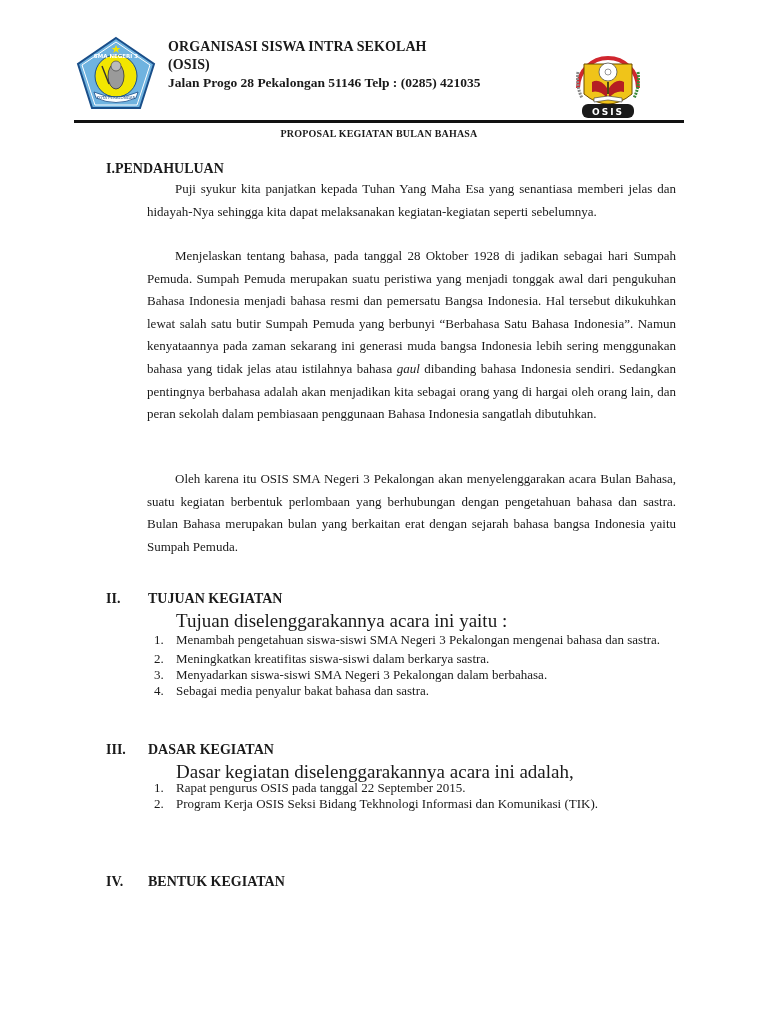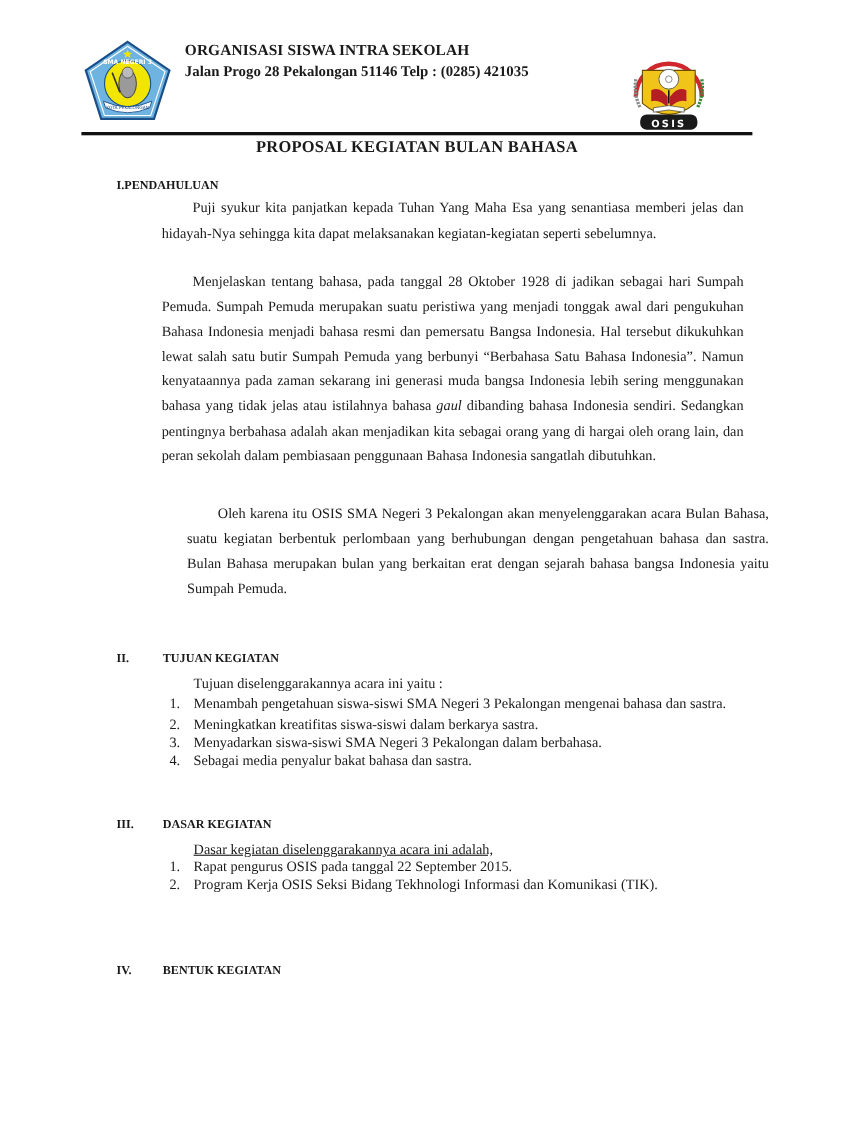--- a/index.html
+++ b/index.html
@@ -10,32 +10,32 @@
   
   .letterhead { position: absolute; left: 76px; top: 36px; width: 610px; height: 76px; }
   .logo-left { position: absolute; left: 0; top: 0; width: 80px; height: 74px; }
   .logo-right { position: absolute; left: 494px; top: 6px; width: 76px; height: 80px; }
   .lh-text { position: absolute; left: 92px; top: 2px; width: 400px; }
   .lh-line { font-size: 14px; line-height: 18px; font-weight: bold; letter-spacing: 0.1px; }
   .lh-addr { font-size: 13.5px; line-height: 18px; font-weight: bold; }
   .rule { position: absolute; left: 74px; top: 120px; width: 610px; height: 3px; background: #111; }
 
   .doc-title { position: absolute; left: 74px; top: 124px; width: 610px; text-align: center;
-               font-size: 15px; font-weight: bold; line-height: 20px; letter-spacing: 0.2px; }
+               font-size: 10px; font-weight: bold; line-height: 20px; letter-spacing: 0.2px; }
 
-  .section-head { position: absolute; font-size: 11px; font-weight: bold; line-height: 18px; }
+  .section-head { position: absolute; font-size: 14px; font-weight: bold; line-height: 18px; }
   .sec-num { position: absolute; left: 0; }
   .sec-title { position: absolute; left: 42px; white-space: nowrap; }
 
   .para { position: absolute; left: 147px; width: 529px; font-size: 13px; line-height: 22.6px;
           text-align: justify; }
   .para .indent { display: inline-block; width: 28px; }
   .para em { font-style: italic; }
 
-  .intro { position: absolute; left: 176px; font-size: 13px; line-height: 16px; white-space: nowrap; }
+  .intro { position: absolute; left: 176px; font-size: 19px; line-height: 16px; white-space: nowrap; }
   .olist { position: absolute; left: 150px; width: 530px; font-size: 13px; margin: 0; padding: 0; list-style: none; }
   .olist li { position: relative; padding-left: 26px; line-height: 16px; }
   .olist li .n { position: absolute; left: 4px; }
   .olist li.wrap { line-height: 22px; }
 </style>
 </head>
 <body>
 
 <div class="page">
 
@@ -48,20 +48,21 @@
       <polygon points="40,9 41.2,12 44.3,12 41.8,13.9 42.8,16.9 40,15 37.2,16.9 38.2,13.9 35.7,12 38.8,12" fill="#f2e600"></polygon>
       <ellipse cx="40" cy="40" rx="8" ry="13" fill="#9a9a9a" stroke="#333" stroke-width="0.8"></ellipse>
       <circle cx="40" cy="30" r="5" fill="#bbbbbb" stroke="#333" stroke-width="0.6"></circle>
       <line x1="26" y1="30" x2="33" y2="48" stroke="#333" stroke-width="1.4"></line>
       <path d="M18 56 Q40 66 62 56 L60 62 Q40 71 20 62 Z" fill="#ffffff" stroke="#1a4f8a" stroke-width="0.8"></path>
       <text x="40" y="63" font-size="4" text-anchor="middle" fill="#1a4f8a" font-family="DejaVu Sans, sans-serif">KOTA PEKALONGAN</text>
     </svg>
 
     <div class="lh-text">
       <div class="lh-line">ORGANISASI SISWA INTRA SEKOLAH</div>
+      <div class="lh-line">(OSIS)</div>
       <div class="lh-addr">Jalan Progo 28 Pekalongan 51146 Telp : (0285) 421035</div>
     </div>
 
     <svg class="logo-right" viewBox="0 0 76 80">
       <path d="M8 46 A30 30 0 0 1 68 46" fill="none" stroke="#d0262e" stroke-width="4"></path>
       <path d="M12 46 A26 26 0 0 1 64 46" fill="none" stroke="#ffffff" stroke-width="2"></path>
       <path d="M14 22 L62 22 L62 52 Q38 72 14 52 Z" fill="#f0c419" stroke="#6b4b00" stroke-width="1"></path>
       <circle cx="38" cy="30" r="9" fill="#ffffff" stroke="#555" stroke-width="0.8"></circle>
       <circle cx="38" cy="30" r="3" fill="none" stroke="#555" stroke-width="0.6"></circle>
       <path d="M22 40 Q30 36 37 46 L37 56 Q30 48 22 50 Z" fill="#b51e23"></path>
@@ -80,39 +81,39 @@
   <div class="doc-title">PROPOSAL KEGIATAN BULAN BAHASA</div>
 
   <div class="section-head" style="left:106px; top:160px;">
     <span>I.PENDAHULUAN</span>
   </div>
 
   <div class="para" style="top:178px;"><span class="indent"></span><span>Puji syukur kita panjatkan kepada Tuhan Yang Maha Esa yang senantiasa memberi jelas dan hidayah-Nya sehingga kita dapat melaksanakan kegiatan-kegiatan seperti sebelumnya.</span></div>
 
   <div class="para" style="top:245px;"><span class="indent"></span><span>Menjelaskan tentang bahasa, pada tanggal 28 Oktober 1928 di jadikan sebagai hari Sumpah Pemuda. Sumpah Pemuda  merupakan suatu peristiwa yang menjadi tonggak awal dari pengukuhan Bahasa Indonesia menjadi bahasa resmi dan pemersatu Bangsa Indonesia. Hal tersebut dikukuhkan lewat salah satu butir Sumpah  Pemuda yang berbunyi “Berbahasa Satu Bahasa Indonesia”. Namun kenyataannya pada zaman sekarang ini generasi muda bangsa Indonesia lebih sering menggunakan bahasa yang tidak jelas atau istilahnya bahasa</span> <em>gaul</em> <span>dibanding bahasa Indonesia sendiri. Sedangkan pentingnya berbahasa adalah akan menjadikan kita sebagai orang yang di hargai oleh orang lain, dan peran sekolah dalam pembiasaan penggunaan Bahasa Indonesia sangatlah dibutuhkan.</span></div>
 
-  <div class="para" style="top:456px;margin-left:23px;"><span class="indent"></span><span>Oleh karena itu OSIS SMA Negeri 3 Pekalongan akan menyelenggarakan acara Bulan Bahasa, suatu kegiatan berbentuk perlombaan yang berhubungan dengan pengetahuan bahasa dan sastra. Bulan Bahasa merupakan bulan yang berkaitan erat dengan sejarah bahasa bangsa Indonesia yaitu Sumpah Pemuda.</span></div>
+  <div class="para" style="top:468px;"><span class="indent"></span><span>Oleh karena itu OSIS SMA Negeri 3 Pekalongan akan menyelenggarakan acara Bulan Bahasa, suatu kegiatan berbentuk perlombaan yang berhubungan dengan pengetahuan bahasa dan sastra. Bulan Bahasa merupakan bulan yang berkaitan erat dengan sejarah bahasa bangsa Indonesia yaitu Sumpah Pemuda.</span></div>
 
   <div class="section-head" style="left:106px; top:590px; width:400px;">
     <span class="sec-num">II.</span>
     <span class="sec-title">TUJUAN KEGIATAN</span>
   </div>
   <div class="intro" style="top:613px;">Tujuan diselenggarakannya acara ini yaitu :</div>
   <ul class="olist" style="top:629px;">
     <li class="wrap"><span class="n">1.</span><span>Menambah pengetahuan siswa-siswi SMA Negeri 3 Pekalongan mengenai bahasa dan sastra.</span></li>
     <li><span class="n">2.</span><span>Meningkatkan kreatifitas siswa-siswi dalam berkarya sastra.</span></li>
     <li><span class="n">3.</span><span>Menyadarkan siswa-siswi SMA Negeri 3 Pekalongan dalam berbahasa.</span></li>
     <li><span class="n">4.</span><span>Sebagai media penyalur bakat bahasa dan sastra.</span></li>
   </ul>
 
   <div class="section-head" style="left:106px; top:741px; width:400px;">
     <span class="sec-num">III.</span>
     <span class="sec-title">DASAR KEGIATAN</span>
   </div>
-  <div class="intro" style="top:764px;text-decoration:underline;">Dasar kegiatan diselenggarakannya acara ini adalah,</div>
+  <div class="intro" style="top:764px;">Dasar kegiatan diselenggarakannya acara ini adalah,</div>
   <ul class="olist" style="top:780px;">
     <li><span class="n">1.</span><span>Rapat pengurus OSIS pada tanggal 22 September 2015.</span></li>
     <li><span class="n">2.</span><span>Program Kerja OSIS Seksi Bidang Tekhnologi Informasi dan Komunikasi (TIK).</span></li>
   </ul>
 
   <div class="section-head" style="left:106px; top:873px; width:400px;">
     <span class="sec-num">IV.</span>
     <span class="sec-title">BENTUK KEGIATAN</span>
   </div>
 

